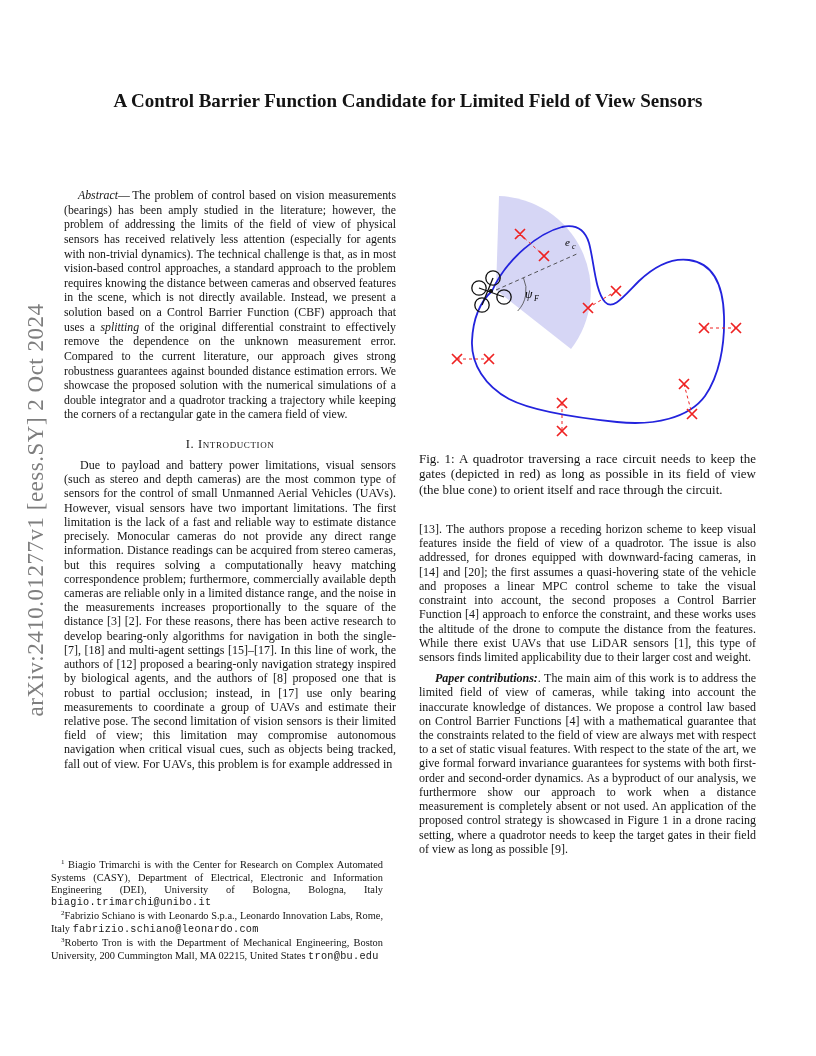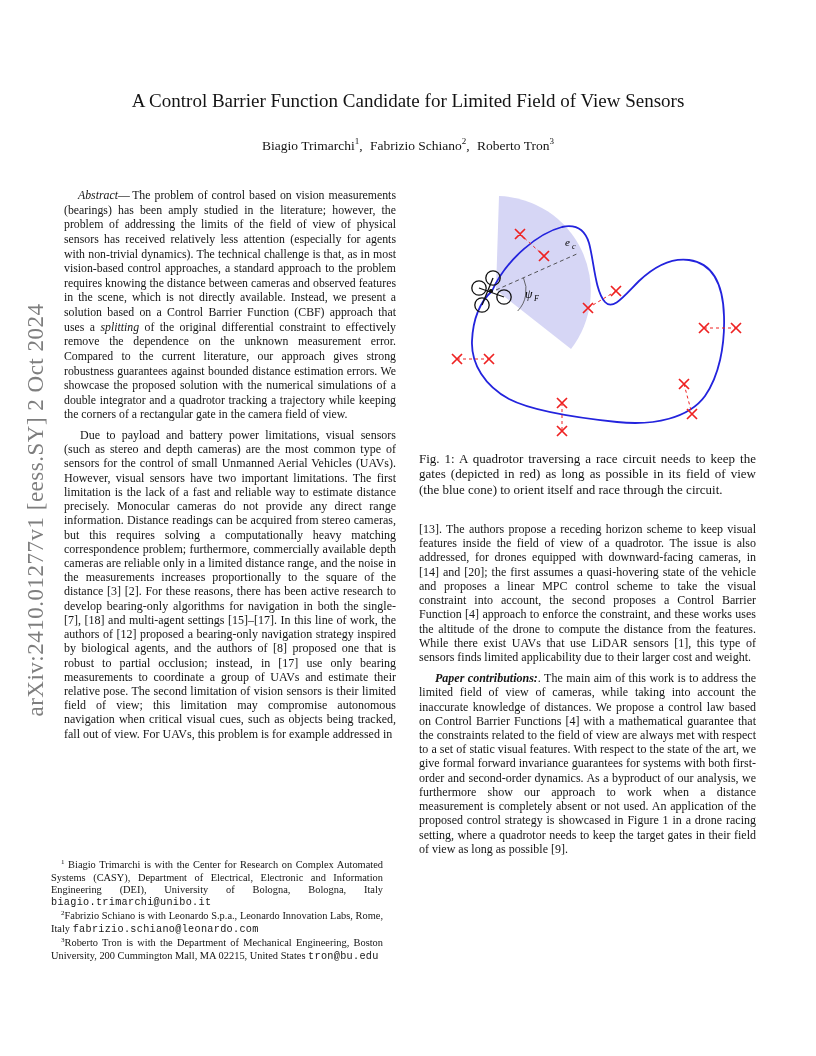--- a/index.html
+++ b/index.html
@@ -11,21 +11,21 @@
   }
   .arxiv-watermark {
     position:absolute; top:510px; left:36px;
     transform:translate(-50%,-50%) rotate(-90deg);
     white-space:nowrap; color:#7e7e7e;
     font-size:23px; letter-spacing:0.5px;
     font-family:"Liberation Serif", serif;
   }
   .paper-title {
     position:absolute; top:90px; left:60px; right:60px;
-    text-align:center; font-size:19px; font-weight:normal;
+    text-align:center; font-size:19px; font-weight:bold;
   }
   .authors {
     position:absolute; top:136px; left:60px; right:60px;
     text-align:center; font-size:13.5px;
   }
   .authors sup { font-size:9px; vertical-align:super; }
   .author-sep { margin-right:4px; }
   .col-left  { position:absolute; left:64px;  top:188px; width:332px; }
   .col-right { position:absolute; left:419px; top:186px; width:337px; }
   .justify { text-align:justify; }
@@ -56,30 +56,26 @@
 </style>
 </head>
 <body>
 
 <div class="page">
 
   <div class="arxiv-watermark">arXiv:2410.01277v1  [eess.SY]  2 Oct 2024</div>
 
   <div class="paper-title">A Control Barrier Function Candidate for Limited Field of View Sensors</div>
 
-  <div class="authors">
-    <span>Biagio Trimarchi</span><sup>1</sup><span class="author-sep">,</span>
-    <span>Fabrizio Schiano</span><sup>2</sup><span class="author-sep">,</span>
-    <span>Roberto Tron</span><sup>3</sup>
-  </div>
 
   <div class="col-left">
     <p class="abstract justify">
       <span class="ab-label">Abstract</span><span>— The problem of control based on vision measurements (bearings) has been amply studied in the literature; however, the problem of addressing the limits of the field of view of physical sensors has received relatively less attention (especially for agents with non-trivial dynamics). The technical challenge is that, as in most vision-based control approaches, a standard approach to the problem requires knowing the distance between cameras and observed features in the scene, which is not directly available. Instead, we present a solution based on a Control Barrier Function (CBF) approach that uses a </span><span class="ab-italic">splitting</span><span> of the original differential constraint to effectively remove the dependence on the unknown measurement error. Compared to the current literature, our approach gives strong robustness guarantees against bounded distance estimation errors. We showcase the proposed solution with the numerical simulations of a double integrator and a quadrotor tracking a trajectory while keeping the corners of a rectangular gate in the camera field of view.</span>
     </p>
+    <div class="section-heading">I. Introduction</div>
     <p class="body-text justify indent" style="margin-top:6px">Due to payload and battery power limitations, visual sensors (such as stereo and depth cameras) are the most common type of sensors for the control of small Unmanned Aerial Vehicles (UAVs). However, visual sensors have two important limitations. The first limitation is the lack of a fast and reliable way to estimate distance precisely. Monocular cameras do not provide any direct range information. Distance readings can be acquired from stereo cameras, but this requires solving a computationally heavy matching correspondence problem; furthermore, commercially available depth cameras are reliable only in a limited distance range, and the noise in the measurements increases proportionally to the square of the distance [3] [2]. For these reasons, there has been active research to develop bearing-only algorithms for navigation in both the single- [7], [18] and multi-agent settings [15]–[17]. In this line of work, the authors of [12] proposed a bearing-only navigation strategy inspired by biological agents, and the authors of [8] proposed one that is robust to partial occlusion; instead, in [17] use only bearing measurements to coordinate a group of UAVs and estimate their relative pose. The second limitation of vision sensors is their limited field of view; this limitation may compromise autonomous navigation when critical visual cues, such as objects being tracked, fall out of view. For UAVs, this problem is for example addressed in</p>
   </div>
 
   <div class="footnotes">
     <p><sup>1</sup><span> Biagio Trimarchi is with the Center for Research on Complex Automated Systems (CASY), Department of Electrical, Electronic and Information Engineering (DEI), University of Bologna, Bologna, Italy </span><span class="mono">biagio.trimarchi@unibo.it</span></p>
     <p><sup>2</sup><span>Fabrizio Schiano is with Leonardo S.p.a., Leonardo Innovation Labs, Rome, Italy </span><span class="mono">fabrizio.schiano@leonardo.com</span></p>
     <p><sup>3</sup><span>Roberto Tron is with the Department of Mechanical Engineering, Boston University, 200 Cummington Mall, MA 02215, United States </span><span class="mono">tron@bu.edu</span></p>
   </div>
 
   <div class="col-right">

